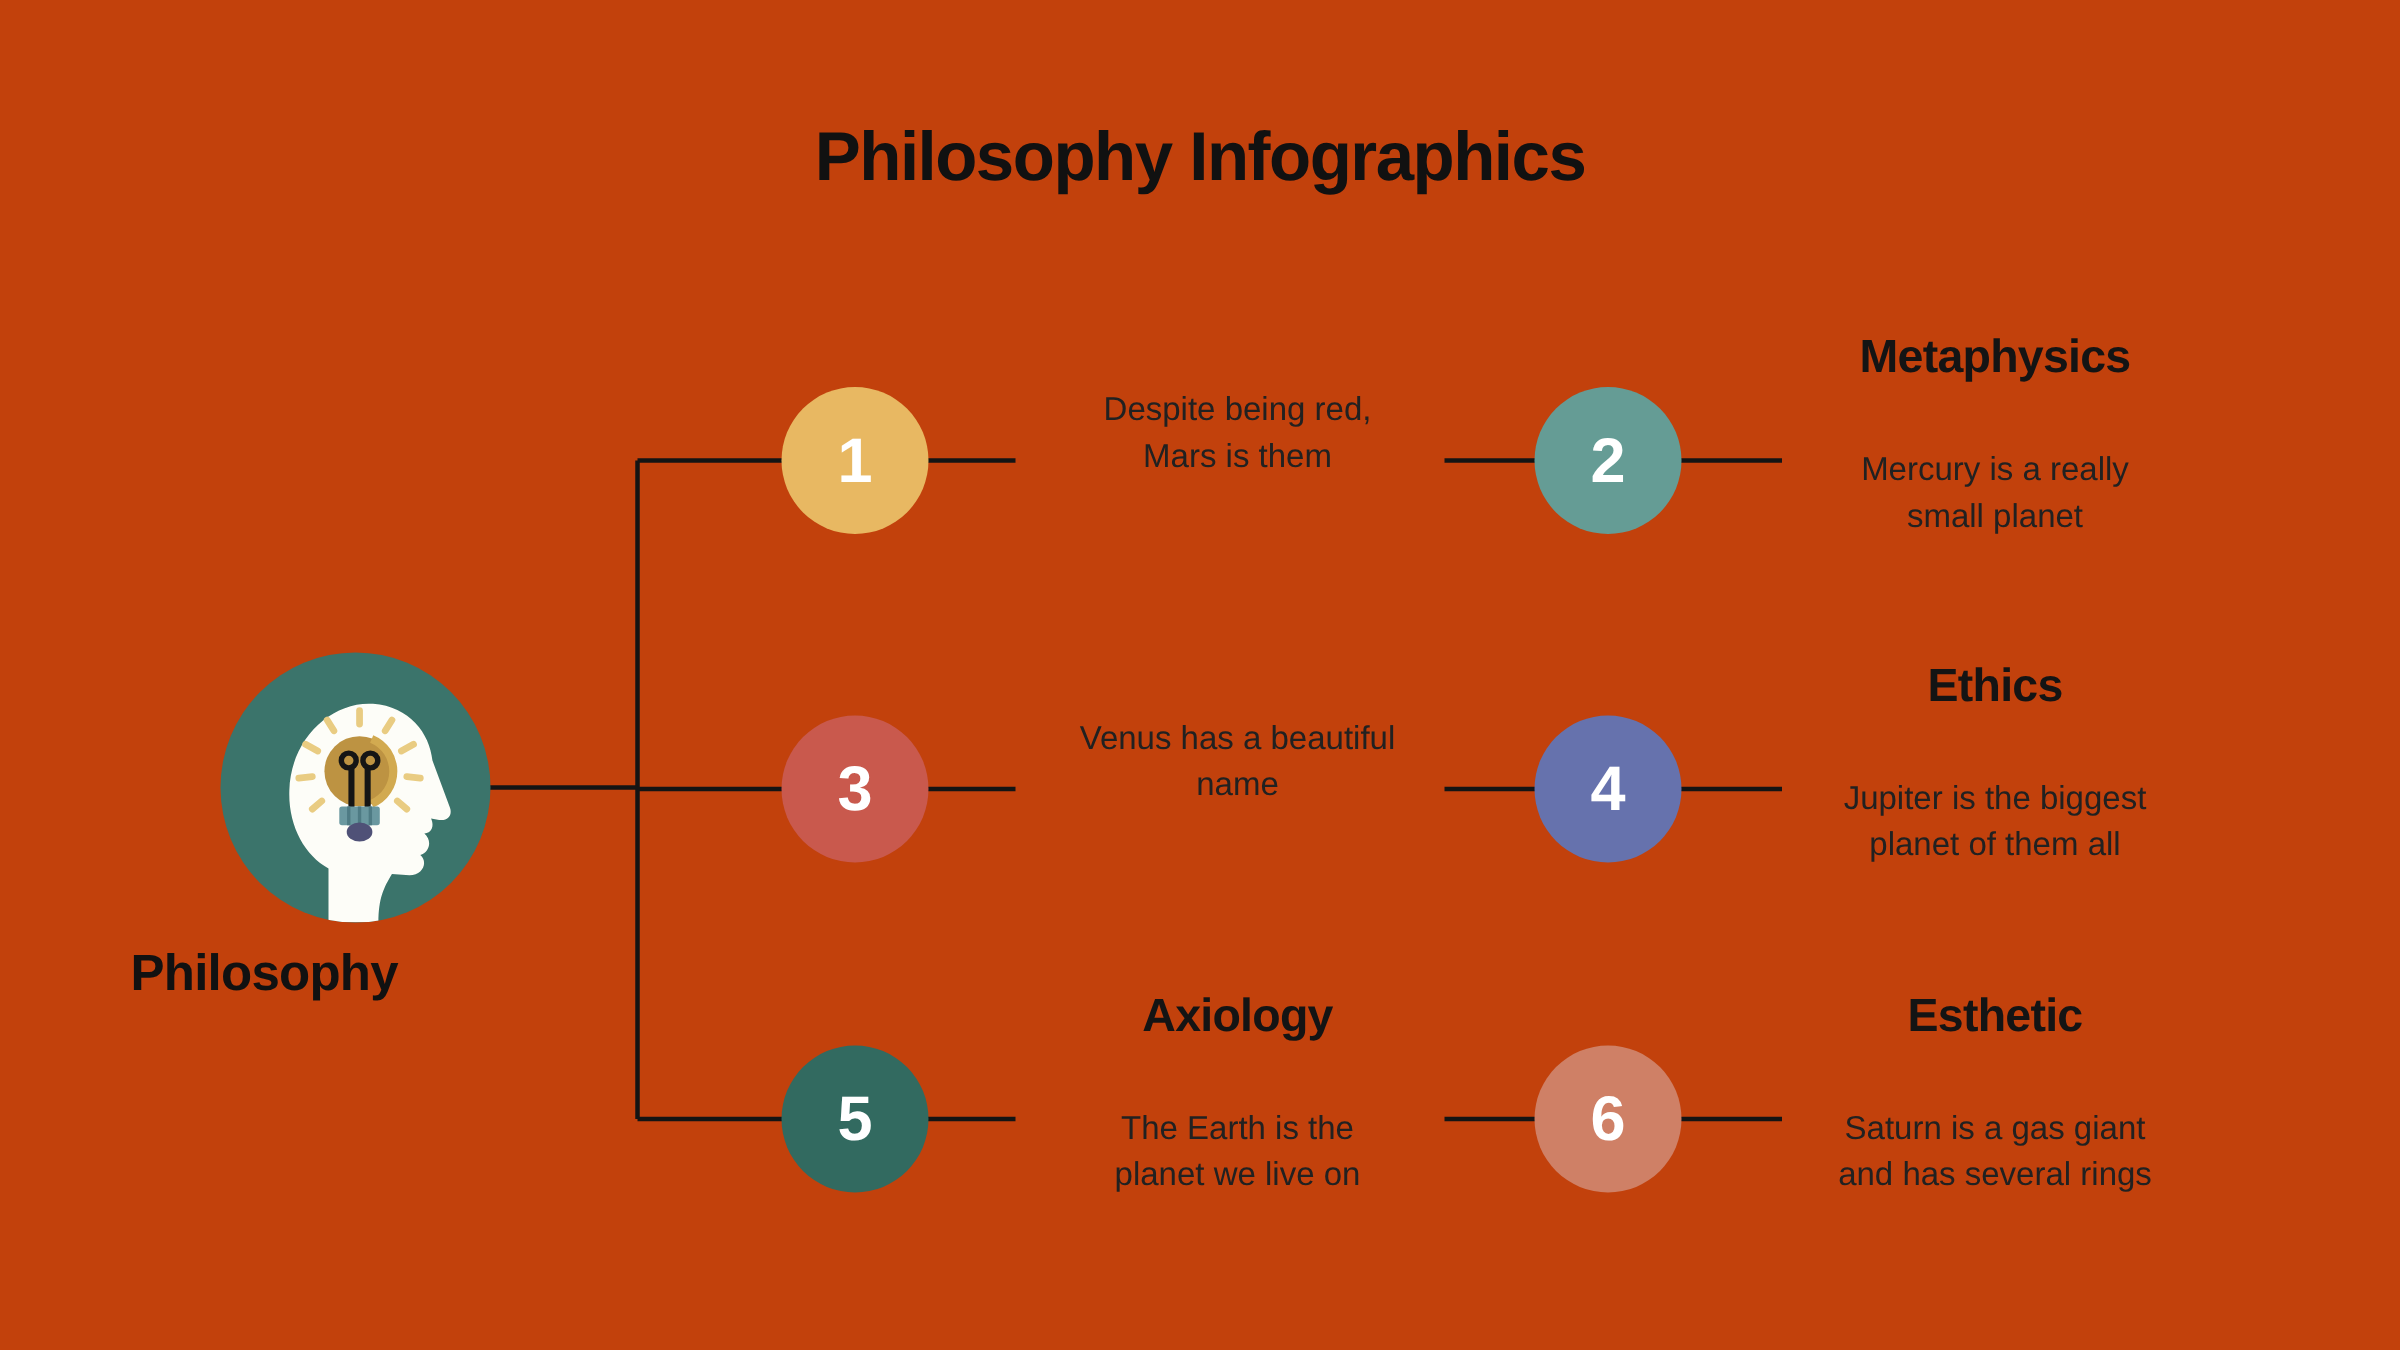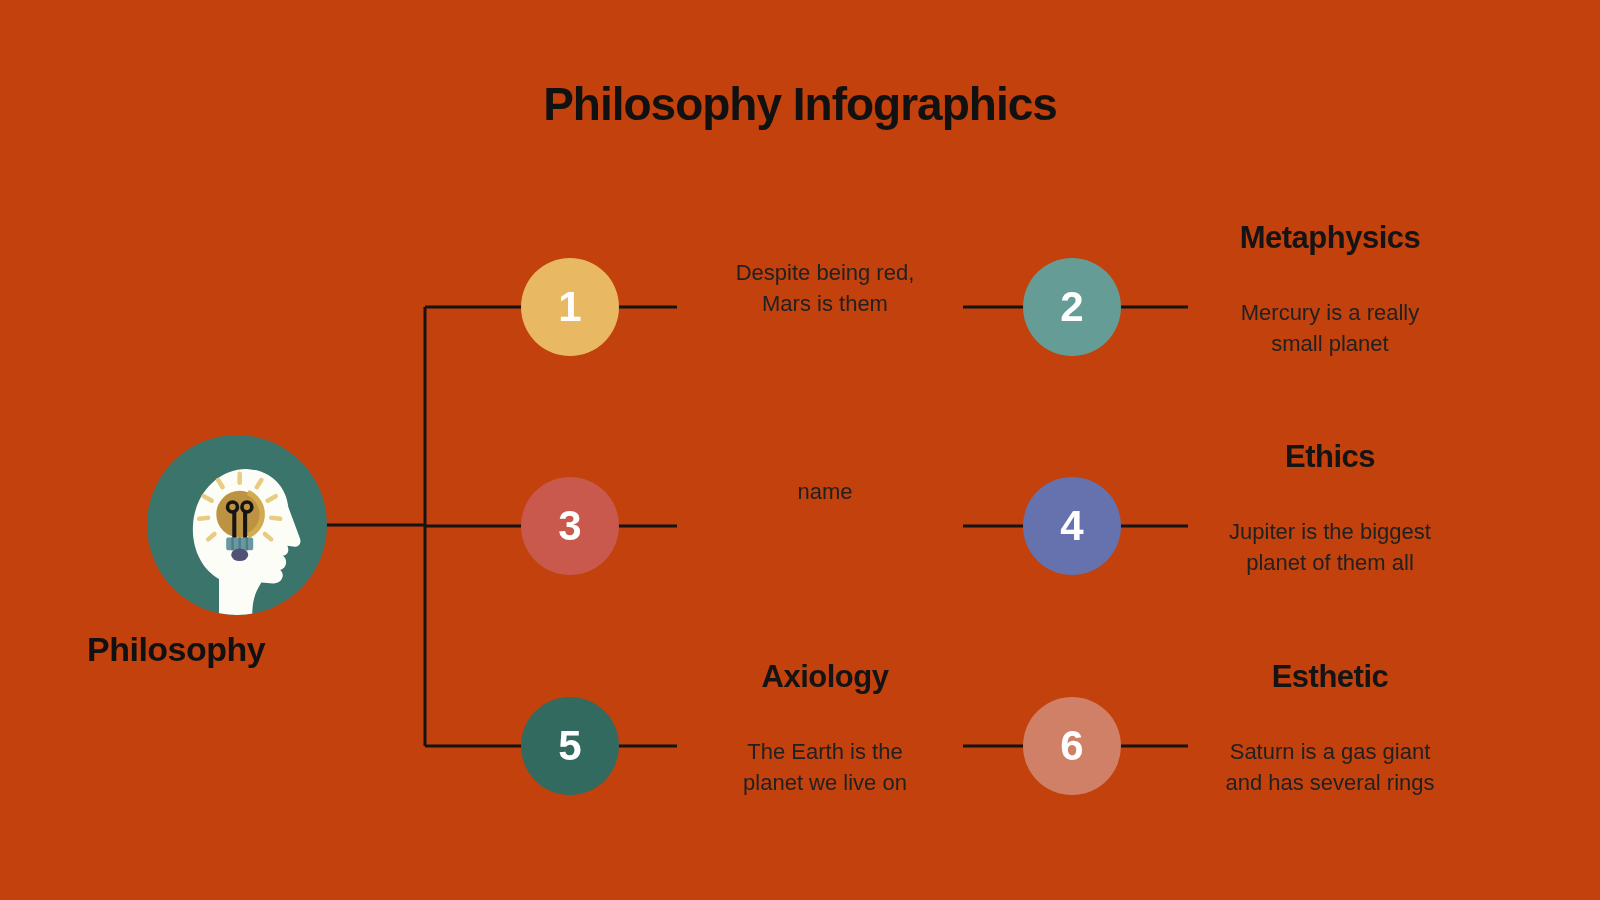--- a/index.html
+++ b/index.html
@@ -179,20 +179,21 @@
       <span class="line">Mercury is a really</span>
       <span class="line">small planet</span>
     </div>
   </div>
 
   <div class="node-circle c3" style="background-color: rgb(201, 89, 77);">
     <span class="node-number">3</span>
   </div>
   <div class="text-block t3">
     <div class="node-body">
+      <span class="line">Venus has a beautiful</span>
       <span class="line">name</span>
     </div>
   </div>
 
   <div class="node-circle c4" style="background-color: rgb(102, 114, 173);">
     <span class="node-number">4</span>
   </div>
   <div class="text-block t4">
     <div class="node-heading">Ethics</div>
     <div class="node-body">

